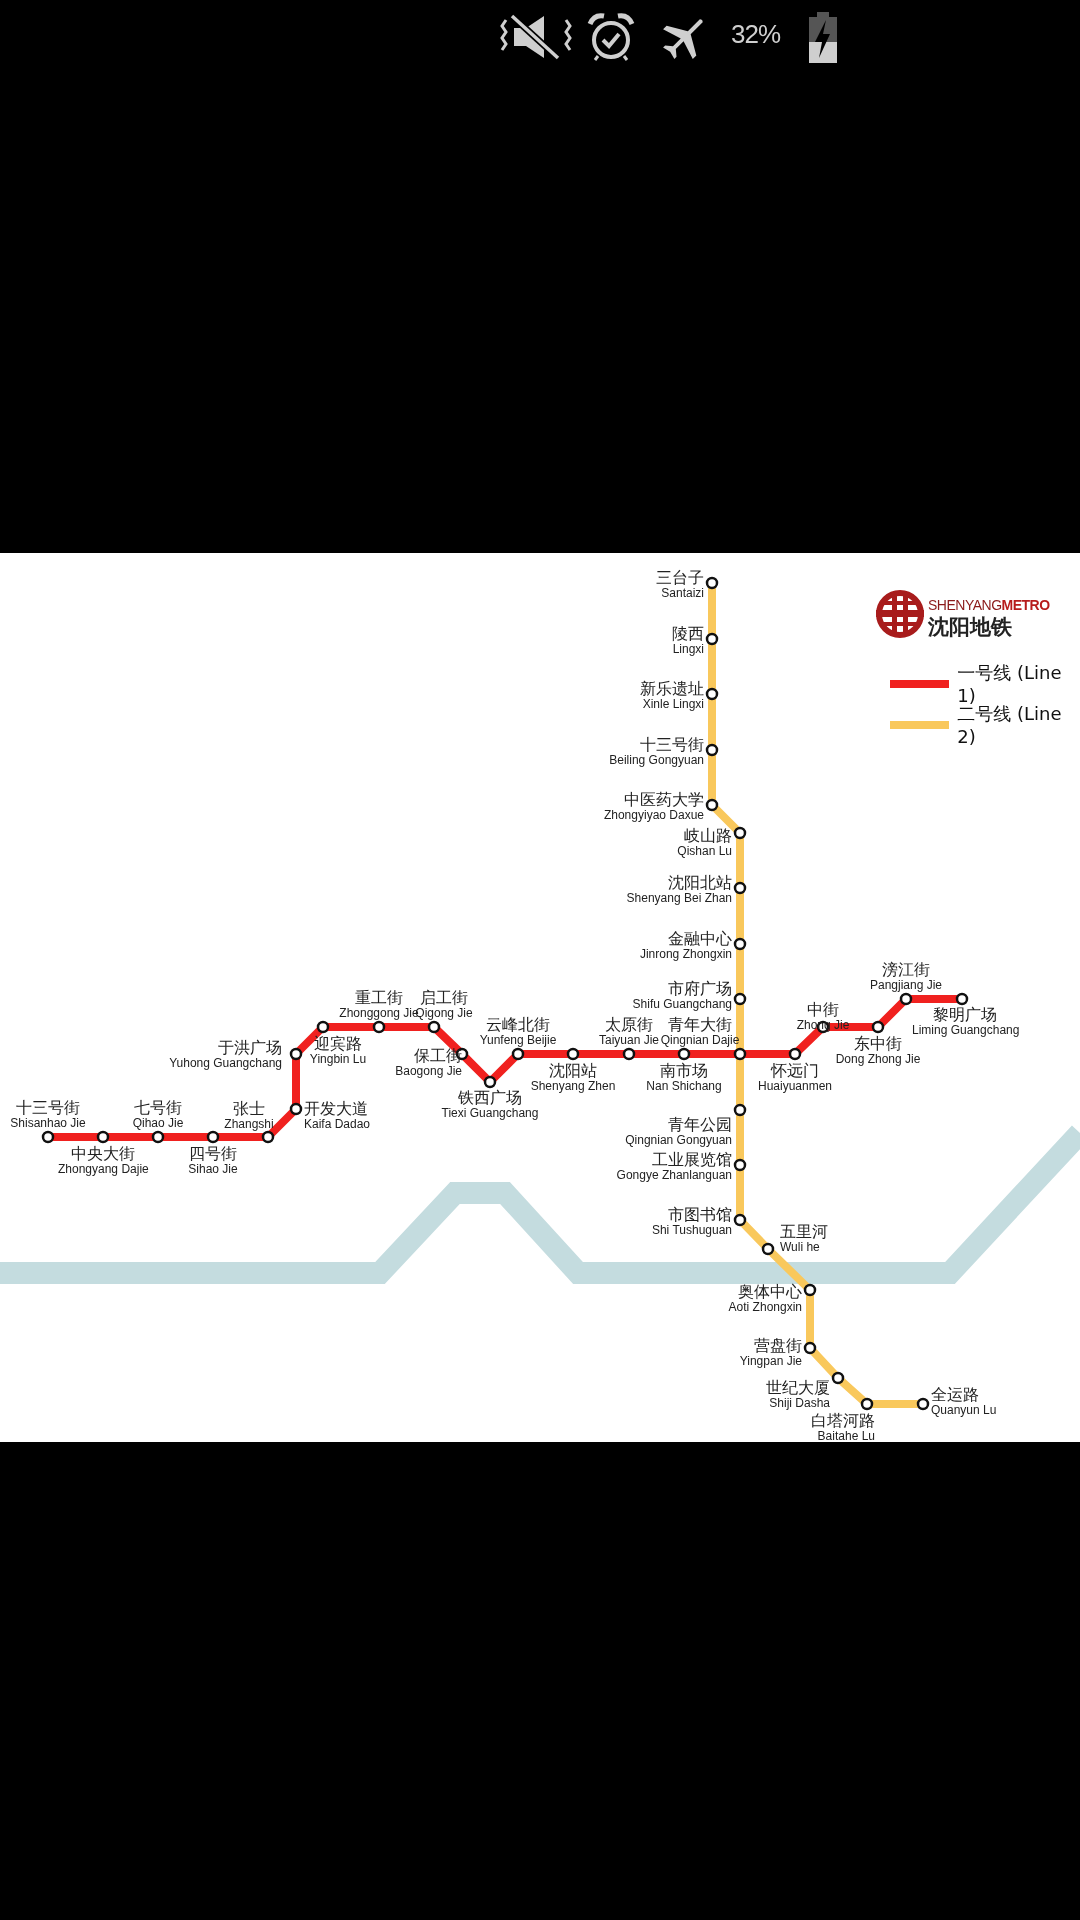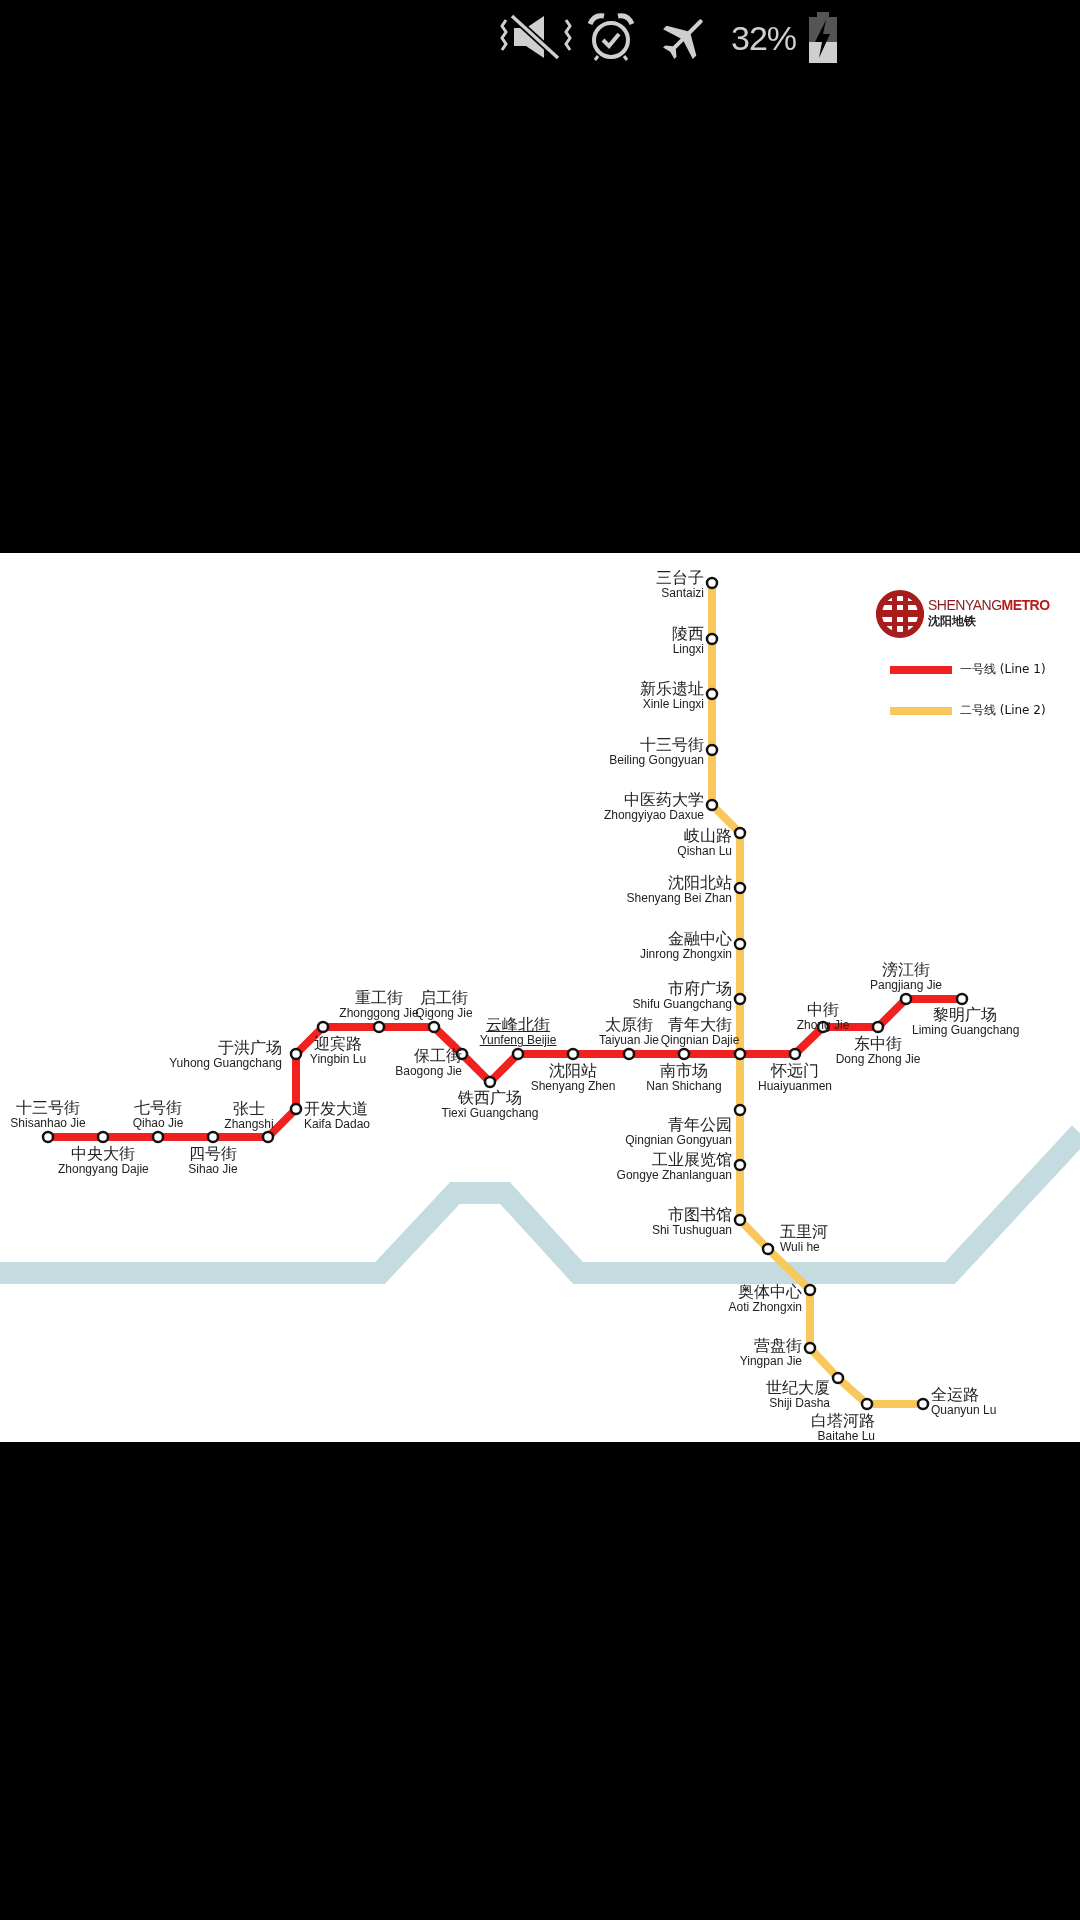--- a/index.html
+++ b/index.html
@@ -1,32 +1,32 @@
 <!DOCTYPE html>
 <html><head>
 <meta charset="utf-8">
 <style>
   html, body { margin:0; padding:0; background:#000; }
   body { width:1080px; height:1920px; position:relative; overflow:hidden; font-family:"DejaVu Sans", sans-serif; }
   .status-bar { position:absolute; left:0; top:0; width:1080px; height:76px; color:#cfcfcf; }
   .sb-icon { position:absolute; top:12px; }
-  .sb-battery-pct { position:absolute; left:731px; top:19px; font-size:34px; font-family:"Liberation Sans", sans-serif; color:#cfcfcf; letter-spacing:-1px; }
+  .sb-battery-pct { position:absolute; left:731px; top:19px; font-size:26px; font-family:"Liberation Sans", sans-serif; color:#cfcfcf; letter-spacing:-1px; }
   .sb-clock { position:absolute; left:860px; top:6px; font-size:58px; font-family:"Liberation Sans", sans-serif; color:#cfcfcf; font-weight:normal; }
   .map-area { position:absolute; left:0; top:553px; width:1080px; height:889px; background:#fff; overflow:hidden; }
   .map-svg { position:absolute; left:0; top:0; }
   .label { position:absolute; font-family:"Liberation Sans", sans-serif; color:#222; line-height:1.15; white-space:nowrap; }
   .label .zh { font-family:"DejaVu Sans", sans-serif; font-size:16px; display:block; }
   .label .en { font-size:12px; display:block; }
   .r { text-align:right; }
   .c { text-align:center; }
-  .legend-item { position:absolute; display:flex; align-items:center; font-family:"DejaVu Sans", sans-serif; font-size:12px; color:#111; }
+  .legend-item { position:absolute; display:flex; align-items:center; font-family:"DejaVu Sans", sans-serif; font-size:18px; color:#111; }
   .legend-swatch { width:62px; height:8px; margin-right:8px; }
   .logo-text-en { position:absolute; left:928px; top:44px; font-family:"Liberation Sans", sans-serif; font-size:14px; color:#8b1a1a; letter-spacing:-0.5px; }
   .logo-text-en b { color:#b71c1c; font-weight:bold; }
-  .logo-text-zh { position:absolute; left:928px; top:60px; font-family:"DejaVu Sans", sans-serif; font-size:12px; font-weight:bold; color:#222; }
+  .logo-text-zh { position:absolute; left:928px; top:60px; font-family:"DejaVu Sans", sans-serif; font-size:21px; font-weight:bold; color:#222; }
   .bottom-black { position:absolute; left:0; top:1442px; width:1080px; height:478px; background:#000; }
 </style>
 </head>
 <body>
 
 <div class="status-bar">
   <svg class="sb-icon" style="left:500px;" width="72" height="50" viewBox="0 0 72 50">
     <polyline points="6,8 2,14 6,20 2,26 6,32 2,38" fill="none" stroke="#cfcfcf" stroke-width="3"></polyline>
     <polyline points="66,8 70,14 66,20 70,26 66,32 70,38" fill="none" stroke="#cfcfcf" stroke-width="3"></polyline>
     <polygon points="14,16 26,16 44,4 44,46 26,34 14,34" fill="#cfcfcf"></polygon>
@@ -246,21 +246,21 @@
       <span class="en">Qigong Jie</span>
     </div>
   <div class="label r" style="right:618px; top:494px;">
       <span class="zh">保工街</span>
       <span class="en">Baogong Jie</span>
     </div>
   <div class="label c" style="left:440px; top:536px; width:100px;">
       <span class="zh">铁西广场</span>
       <span class="en">Tiexi Guangchang</span>
     </div>
-  <div class="label c" style="left:478px; top:463px; width:80px;text-decoration:underline;">
+  <div class="label c" style="left:478px; top:463px; width:80px;">
       <span class="zh">云峰北街</span>
       <span class="en">Yunfeng Beijie</span>
     </div>
   <div class="label c" style="left:528px; top:509px; width:90px;">
       <span class="zh">沈阳站</span>
       <span class="en">Shenyang Zhen</span>
     </div>
   <div class="label c" style="left:594px; top:463px; width:70px;">
       <span class="zh">太原街</span>
       <span class="en">Taiyuan Jie</span>

